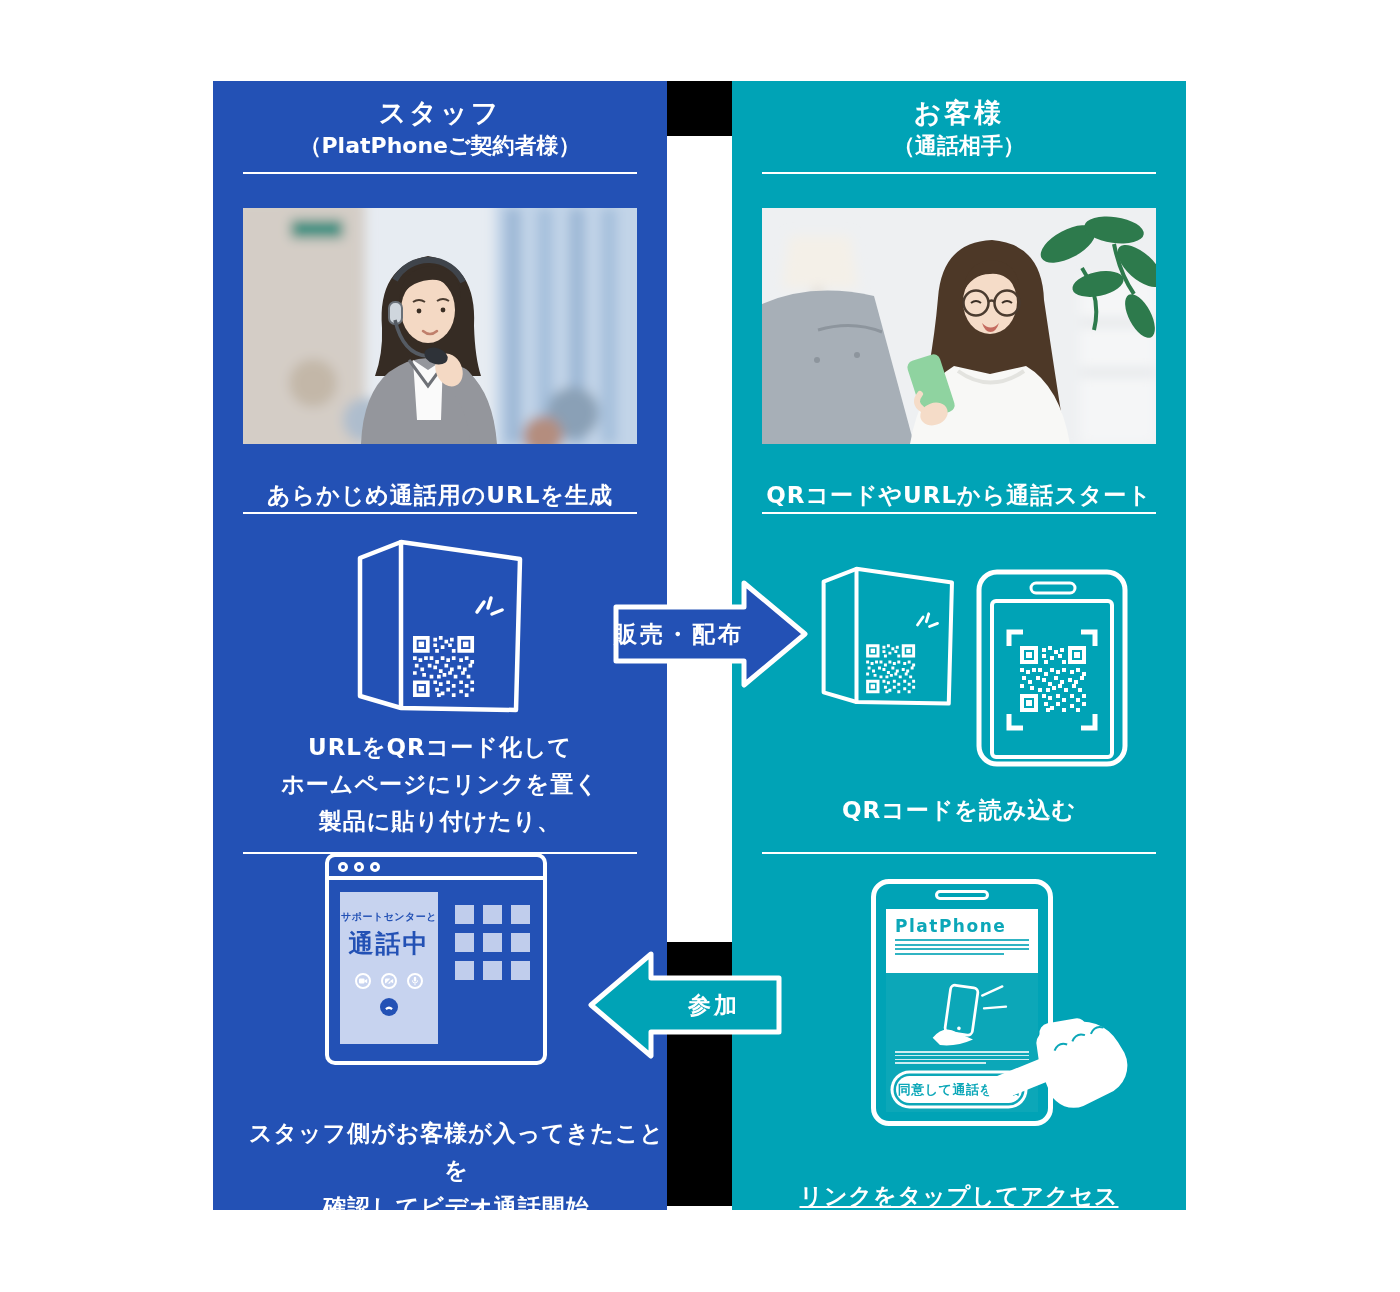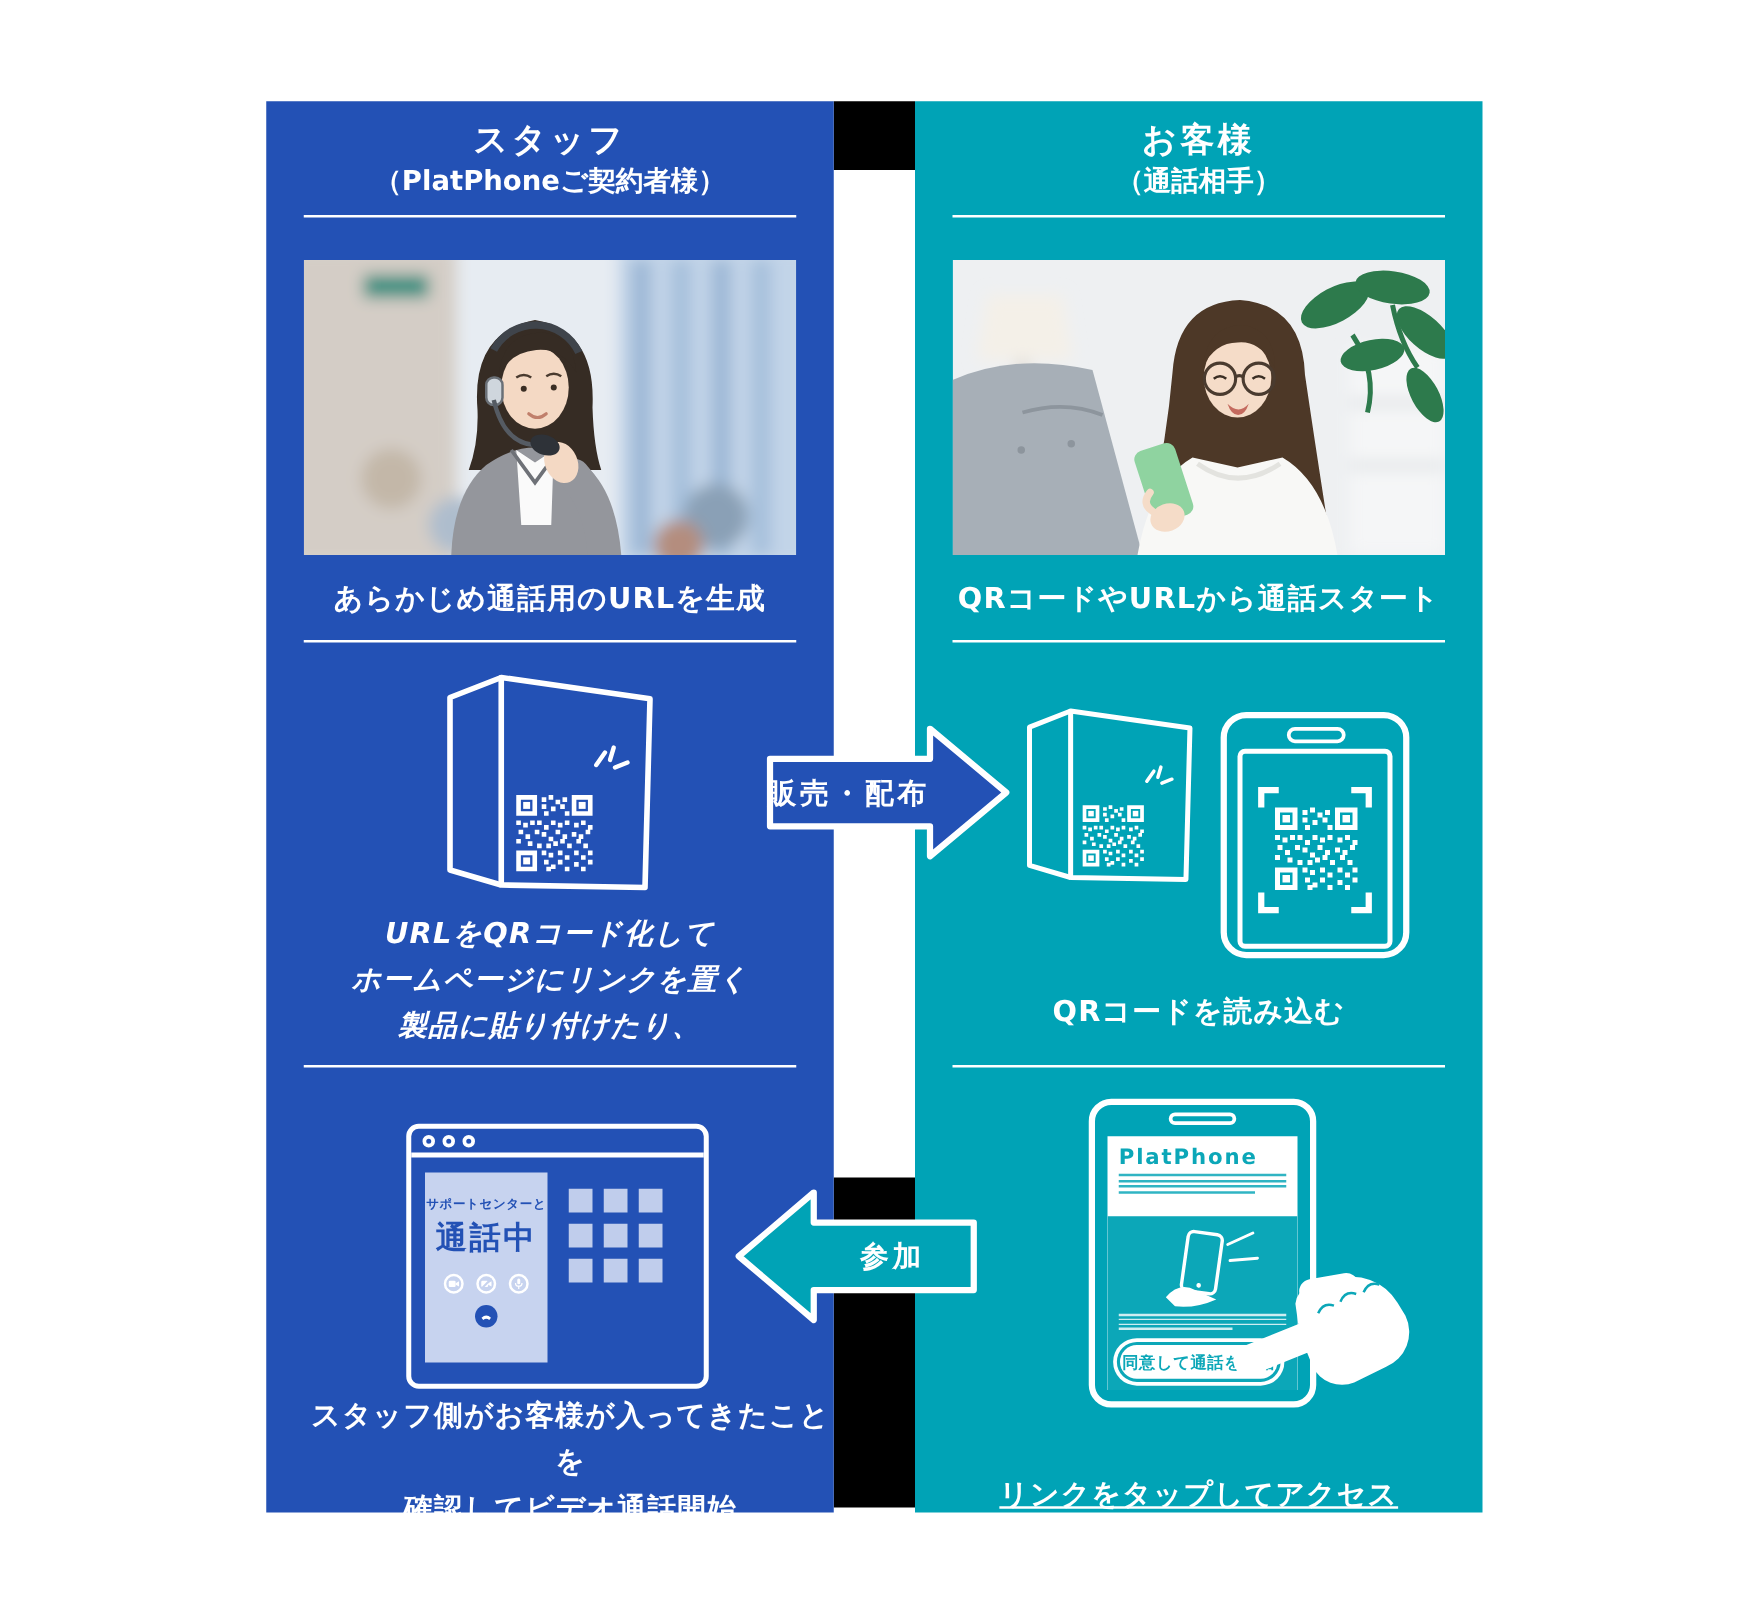--- a/index.html
+++ b/index.html
@@ -23,28 +23,28 @@
   .col-subtitle{position:absolute;top:50px;left:0;right:0;text-align:center;color:#fff;
     font-size:22px;font-weight:600;line-height:30px;}
   .rule{position:absolute;left:30px;width:394px;height:2px;background:#fff;}
   .rule.r1{top:91px;}
   .rule.r2{top:431px;}
   .rule.r3{top:771px;}
   .photo{position:absolute;top:127px;left:30px;width:394px;height:236px;overflow:hidden;}
   .photo svg{display:block;width:100%;height:100%;}
   .cap{position:absolute;left:0;right:0;text-align:center;color:#fff;
     font-size:23px;font-weight:700;line-height:37px;letter-spacing:1px;}
-  .cap.c1{top:380px;}
-  .cap.staff-c2{top:648px;font-style:italic;}
+  .cap.c1{top:396px;}
+  .cap.staff-c2{top:648px;}
   .cap.staff-c3{top:1034px;margin-left:33px;}
   .cap.cust-c2{top:711px;}
   .cap.cust-c3{top:1097px;text-decoration:underline;}
   .icon-abs{position:absolute;}
   
-  .browser{position:absolute;left:112px;top:818px;width:242px;height:212px;
+  .browser{position:absolute;left:112px;top:772px;width:222px;height:212px;
     border:4px solid #fff;border-radius:10px;}
   .browser-bar{height:23px;border-bottom:4px solid #fff;display:flex;align-items:center;
     gap:6px;padding-left:9px;}
   .dot{width:10px;height:10px;border:3px solid #fff;border-radius:50%;}
   .call-panel{position:absolute;left:11px;top:35px;width:98px;height:152px;
     background:var(--panel);text-align:center;padding-top:18px;}
   .call-support{font-size:10px;font-weight:800;color:var(--blue);letter-spacing:0.5px;}
   .call-status{font-size:25px;font-weight:800;color:var(--blue);letter-spacing:2px;margin-top:3px;}
   .ctrl-row{margin-top:13px;display:flex;justify-content:center;gap:10px;}
   .ctrl{width:16px;height:16px;border:2px solid #fff;border-radius:50%;

